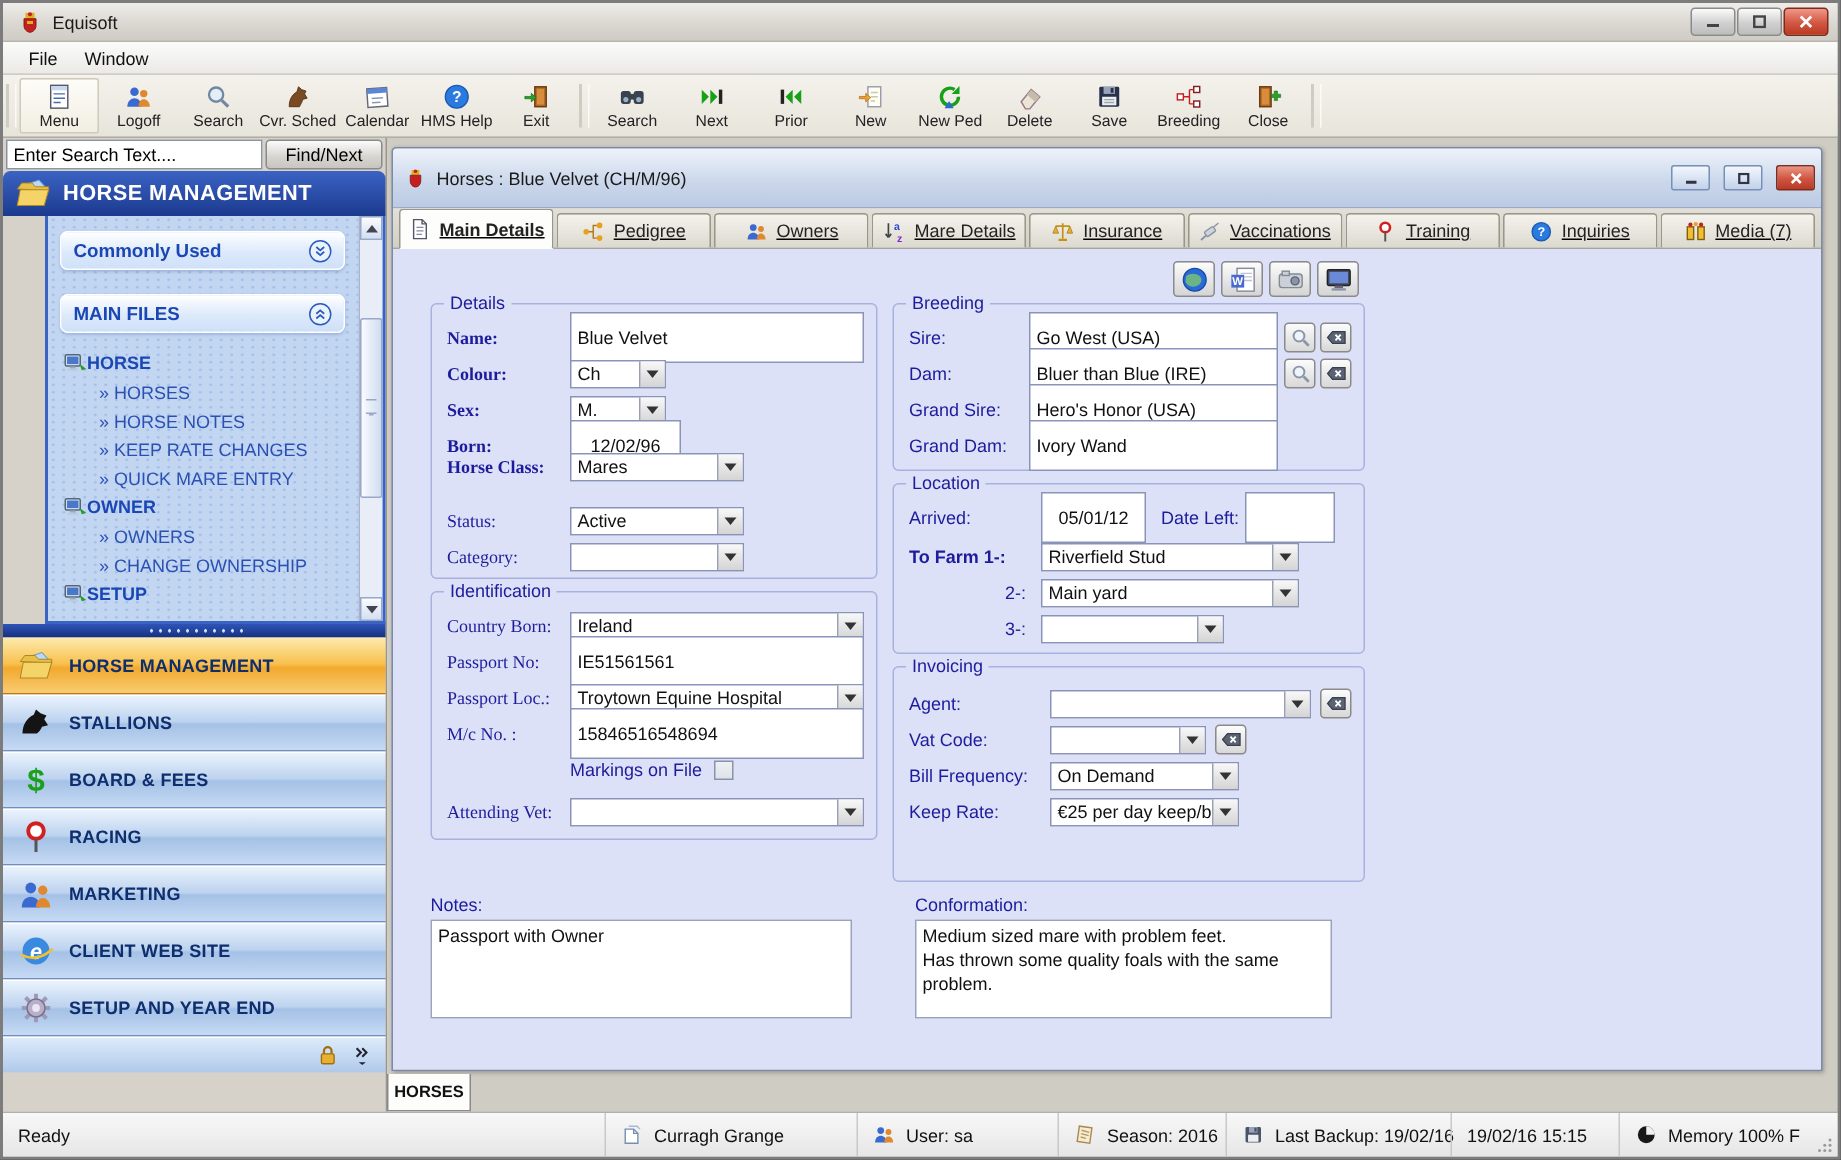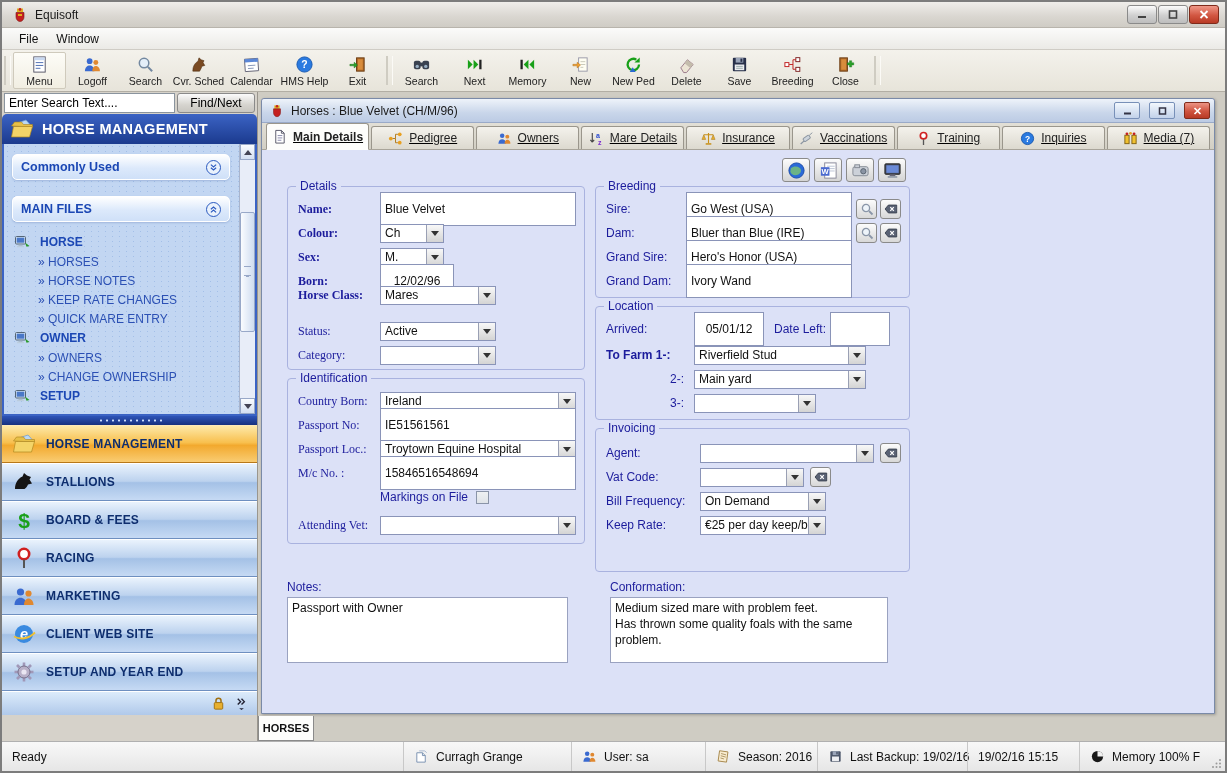--- a/index.html
+++ b/index.html
@@ -31,28 +31,28 @@
   .main { flex:1; display:flex; position:relative; overflow:hidden; }
 
   
   .leftpanel { width:256px; display:flex; flex-direction:column; background:#d6d2ca; border-right:1px solid #9a968e; }
   .searchrow { height:22px; display:flex; gap:2px; padding:1px 2px; }
   .searchrow input { flex:1; border:1px solid #8a949e; padding:1px 4px; font-size:12px; font-family:inherit; }
   .findbtn { width:78px; border:1px solid #8a8a8a; border-radius:3px; background:linear-gradient(#fbfbfb,#d6d4cf 60%,#c8c6c0); font-size:12px; display:flex; align-items:center; justify-content:center; }
   .sbheader { height:30px; background:linear-gradient(#3b63c4,#1b3a8e); display:flex; align-items:center; gap:8px; padding-left:8px; border-radius:5px 5px 0 0; }
   .sbheader svg { width:24px; height:20px; }
   .sbheader .htext { color:#fff; font-weight:bold; font-size:14.5px; letter-spacing:.3px; }
-  .sbscroll { height:272px; position:relative; background-color:#c2d6f2; background-image:radial-gradient(circle,#a3bfe8 .8px,transparent 1px); background-size:7px 5px; border:2px solid #3b63c4; border-top:none; overflow:hidden; }
+  .sbscroll { height:272px; position:relative; background-color:#c2d6f2; background-image:radial-gradient(circle,#a3bfe8 .8px,transparent 1px); background-size:7px 5px; border:2px solid #3b63c4; border-top:none; overflow:hidden;margin-left:28px; }
   .sbinner { position:absolute; inset:0 17px 0 0; padding:10px 8px 0 8px; overflow:hidden; }
   .secbar { height:26px; border:1px solid #fff; border-radius:5px; background:linear-gradient(#ffffff,#dce9fb 55%,#cfe0f8); display:flex; align-items:center; justify-content:space-between; padding:0 8px; box-shadow:0 1px 2px rgba(60,90,160,.25); }
   .secbar .sectext { color:#1b47b4; font-weight:bold; font-size:12.5px; }
   .chevcirc { width:15px; height:15px; border:1.5px solid #2b5ac0; border-radius:50%; display:flex; align-items:center; justify-content:center; background:#eaf2fc; }
   .chevcirc svg { width:9px; height:9px; }
   .tree { padding:10px 0 0 2px; }
-  .trow { display:flex; align-items:center; gap:10px; height:20px; }
+  .trow { display:flex; align-items:center; gap:0; height:20px; }
   .trow svg { width:16px; height:16px; flex:none; }
   .trow .gtext { color:#1b47b4; font-weight:bold; font-size:12px; }
   .crow { height:19px; padding-left:24px; display:flex; align-items:center; color:#2b50b4; font-size:12px; white-space:nowrap; }
   .vscroll { position:absolute; top:0; right:0; bottom:0; width:16px; background:#e8edf8; border-left:1px solid #a8b4cc; display:flex; flex-direction:column; }
   .varrow { height:16px; background:linear-gradient(#fafcff,#d4dff2); border:1px solid #98a8c8; display:flex; align-items:center; justify-content:center; }
   .tri-up { width:0; height:0; border-left:4px solid transparent; border-right:4px solid transparent; border-bottom:5px solid #445; }
   .tri-down { width:0; height:0; border-left:4px solid transparent; border-right:4px solid transparent; border-top:5px solid #445; }
   .vtrack { flex:1; position:relative; }
   .vthumb { position:absolute; left:0; right:0; top:52px; height:120px; background:linear-gradient(90deg,#fafcff,#cfdcf0); border:1px solid #98a8c8; border-radius:2px; }
   .vthumb::after { content:""; position:absolute; left:3px; right:3px; top:53px; height:8px; border-top:1px solid #98a8c8; border-bottom:1px solid #98a8c8; box-shadow:0 3px 0 -2px #98a8c8; }
@@ -62,21 +62,21 @@
   .navbtn svg { width:24px; height:24px; flex:none; }
   .navbtn .ntext { color:#0e2e6e; font-weight:bold; font-size:12px; letter-spacing:.2px; }
   .navbtn.active { background:linear-gradient(#fde8a8,#f8c04e 46%,#f2a92e 54%,#f9cc72); border-top:1px solid #fde8b8; border-bottom:1px solid #b87818; }
   .navfooter { height:24px; background:linear-gradient(#dcebfb,#b0c9ea); border-top:1px solid #fff; display:flex; align-items:center; justify-content:flex-end; gap:8px; padding-right:8px; }
   .navfooter svg { width:15px; height:15px; }
   .leftfill { flex:1; background:#d6d2ca; }
 
   
   .mdi { flex:1; position:relative; background:#cfccc3; }
   .childwin { position:absolute; left:3px; top:6px; right:10px; height:616px; border:1px solid #7a8aa8; border-radius:3px 3px 0 0; background:#dce1f7; box-shadow:1px 1px 3px rgba(0,0,0,.25); display:flex; flex-direction:column; }
-  .ctitle { height:24px; background:linear-gradient(#eef3fa,#c9d6ea 60%,#bccbe4); border-bottom:1px solid #9aaac8; border-radius:3px 3px 0 0; display:flex; align-items:center; gap:7px; padding:0 4px 0 8px;justify-content:center; }
+  .ctitle { height:40px; background:linear-gradient(#eef3fa,#c9d6ea 60%,#bccbe4); border-bottom:1px solid #9aaac8; border-radius:3px 3px 0 0; display:flex; align-items:center; gap:7px; padding:0 4px 0 8px;justify-content:center; }
   .ctitle .ctext { flex:1; color:#1a1a1a; font-size:12px; }
   .ctitle svg.crest { width:14px; height:14px; }
   .cbtn { width:26px; height:17px; border:1px solid #7890b8; border-radius:2px; background:linear-gradient(#f2f7fd,#c2d2ea); display:flex; align-items:center; justify-content:center; margin-left:2px; }
   .cbtn.close { background:linear-gradient(#ec9484,#cf5440 55%,#b83a26); border-color:#802c1c; }
 
   .tabsrow { height:27px; background:linear-gradient(#e2dfd6,#d2cfc4); display:flex; align-items:flex-end; padding:0 4px; gap:2px; border-bottom:1px solid #a8a49a;text-decoration:underline; }
   .tab { flex:1; height:23px; border:1px solid #9a968c; border-bottom:none; border-radius:3px 3px 0 0; background:linear-gradient(#f4f2ec,#dcd9cf); display:flex; align-items:center; justify-content:center; gap:6px; font-size:12px; color:#222; white-space:nowrap; overflow:hidden; }
   .tab svg { width:15px; height:15px; flex:none; }
   .tab.selected { height:27px; background:#fdfdfb; font-weight:bold; margin-bottom:-1px; border-bottom:1px solid #fdfdfb; }
 
@@ -223,21 +223,21 @@
           <rect x="15" y="5" width="2.4" height="10" fill="#222"></rect>
         </svg>
       <span class="tlabel">Next</span>
     </div>
     <div class="tbtn">
       <svg viewBox="0 0 20 20">
           <rect x="2.6" y="5" width="2.4" height="10" fill="#222"></rect>
           <path d="M11 5l-5 5 5 5z" fill="#18a018"></path>
           <path d="M17 5l-5 5 5 5z" fill="#18a018"></path>
         </svg>
-      <span class="tlabel">Memory</span>
+      <span class="tlabel">Prior</span>
     </div>
     <div class="tbtn">
       <svg viewBox="0 0 20 20">
           <rect x="8" y="3" width="9" height="14" fill="#fffef2" stroke="#99a"></rect>
           <path d="M10 7h5M10 10h5M10 13h3" stroke="#c8c8b8"></path>
           <path d="M2 9.8h4.5V7.6l3.5 3-3.5 3v-2.2H2z" fill="#f0a030" stroke="#b06a10" stroke-width=".5"></path>
         </svg>
       <span class="tlabel">New</span>
     </div>
     <div class="tbtn">

